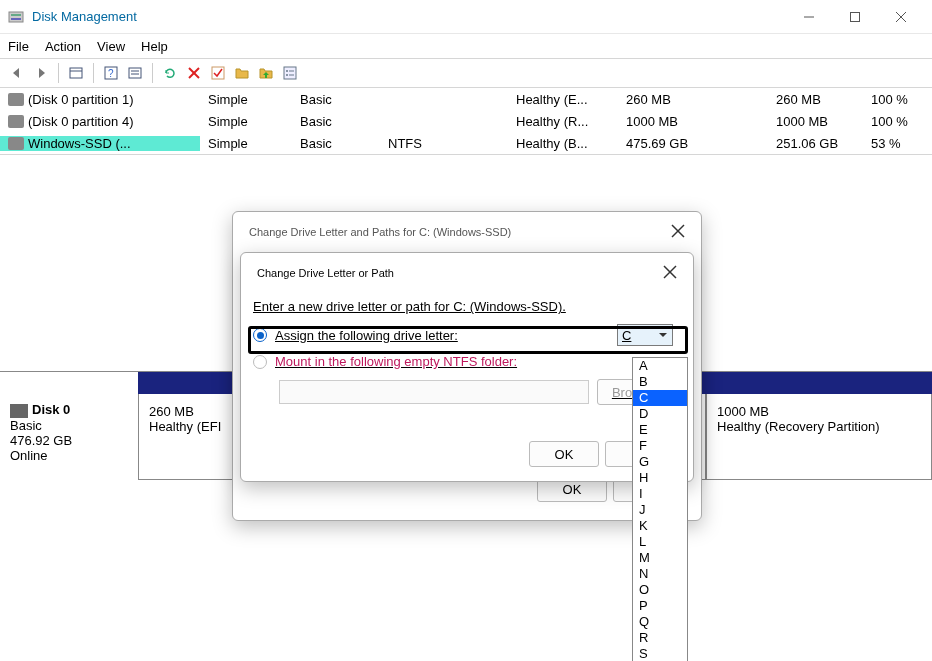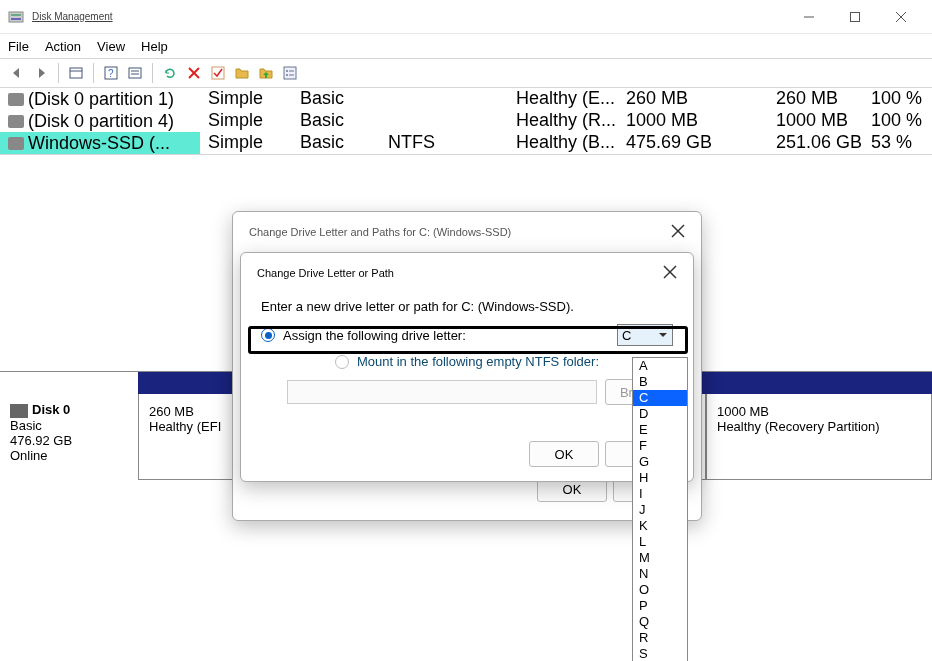--- a/index.html
+++ b/index.html
@@ -1,40 +1,40 @@
 <!DOCTYPE html>
 <html><head>
 <meta charset="utf-8">
 <style>
   * { box-sizing: border-box; margin: 0; padding: 0; font-family: "Segoe UI", Tahoma, sans-serif; }
   body { width: 932px; height: 661px; background: #fff; color: #000; font-size: 13px; position: relative; overflow: hidden; }
 
   
   .titlebar { height: 34px; display: flex; align-items: center; padding: 0 8px; border-bottom: 1px solid #e8e8e8;}
   .titlebar .app-icon { width:16px; height:16px; margin-right:8px; }
-  .titlebar .title { font-size:10px; color:#404040;text-decoration:underline; }
+  .titlebar .title { font-size:13px; color:#0369a1; }
   .titlebar .win-controls { margin-left:auto; display:flex; }
   .titlebar .wc { width:46px; height:30px; display:flex; align-items:center; justify-content:center; color:#666; font-size:14px;}
   .titlebar .wc svg { width:12px; height:12px; stroke:#555; stroke-width:1; fill:none;}
 
   
   .menubar { height:24px; display:flex; align-items:center; padding:0 8px; gap:16px; font-size:13px; }
   .menubar .item { color:#000; }
 
   
   .toolbar { height:30px; border-top:1px solid #d6d6d6; border-bottom:1px solid #d6d6d6; display:flex; align-items:center; padding:0 6px; gap:2px;}
   .tb-sep { width:1px; height:20px; background:#ccc; margin:0 4px;}
   .tb-btn { width:22px; height:22px; display:flex; align-items:center; justify-content:center; }
   .tb-btn svg { width:16px; height:16px; }
 
   
   .tbl { border-bottom:1px solid #d6d6d6; }
   .tbl .hdr { display:flex; background:#fff; border-bottom:1px solid #e0e0e0; height:24px; align-items:center; font-size:13px;}
   .tbl .hdr .col { padding:0 8px; border-right:1px solid #e6e6e6; overflow:hidden; white-space:nowrap;}
-  .tbl .row { display:flex; height:22px; font-size:18px; }
+  .tbl .row { display:flex; height:22px; align-items:center; font-size:13px; }
   .tbl .row .col { padding:0 8px; overflow:hidden; white-space:nowrap; }
   .col-icon { width:16px; height:13px; display:inline-block; background:#888; margin-right:4px; vertical-align:middle; border-radius:2px;}
   .col-vol { display:flex; align-items:center; }
   .row-sel .col-vol { background:#5eead4;}
   .c-volume{width:200px;} .c-layout{width:92px;} .c-type{width:88px;}
   .c-fs{width:128px;} .c-status{width:110px;} .c-capacity{width:150px;}
   .c-free{width:95px;} .c-pct{width:60px;}
 
   
   .spacer { height:216px; }
@@ -49,26 +49,26 @@
   .part { border:1px solid #888; border-top:0; padding:10px 10px; height:86px; }
   .part .sz{font-size:13px;}
   .part .st{font-size:13px;}
   .diskpanel .part-wrap { display:flex; flex-direction:column;}
 
   
   .dialog { position:absolute; background:#fff; border:1px solid #aaa; box-shadow:0 6px 20px rgba(0,0,0,.25); border-radius:6px;}
   .dialog .d-title { padding:12px 16px; font-size:11px; display:flex; align-items:center;}
   .dialog .d-close { margin-left:auto; }
   .dialog .d-close svg{width:14px;height:14px;stroke:#333;stroke-width:1.5;fill:none;}
-  .dialog .d-body { padding:6px 20px 16px 20px; font-size:13px;}
+  .dialog .d-body { padding:6px 20px 16px 12px; font-size:13px;text-decoration:underline;}
   .radio { display:flex; align-items:center; gap:8px; padding:4px 0;}
   .radio .r { width:14px; height:14px; border:1.5px solid #666; border-radius:50%; display:flex; align-items:center; justify-content:center;}
   .radio .r.sel { border-color:#0a62c9;}
   .radio .r.sel::after{content:'';width:7px;height:7px;background:#0a62c9;border-radius:50%;}
-  .radio.dis { color:#0c4a6e;justify-content:center;}
+  .radio.dis { color:#be185d;}
   .radio.dis .r { border-color:#bbb;}
   .d-btns { display:flex; justify-content:flex-end; gap:6px; padding:8px 18px 14px 0;}
   .btn { min-width:70px; height:26px; border:1px solid #bbb; background:#fcfcfc; border-radius:3px; display:flex; align-items:center; justify-content:center; font-size:13px;}
   .txtbox { width:310px; height:24px; border:1px solid #ccc; background:#fafafa;}
   .combosel { width:56px; height:22px; border:1px solid #7a7a7a; background:#e6f2fb; display:flex; align-items:center; padding:0 4px; font-size:13px; justify-content:space-between;}
   .combosel svg{width:10px;height:10px;fill:#333;}
 
   .highlight-box { position:absolute; border:3px solid #000; border-radius:3px; }
 
   .droplist { position:absolute; background:#fff; border:1px solid #888; width:56px; font-size:13px;}

